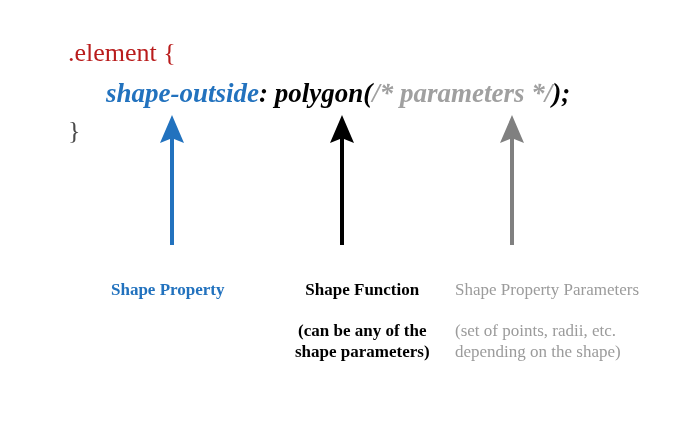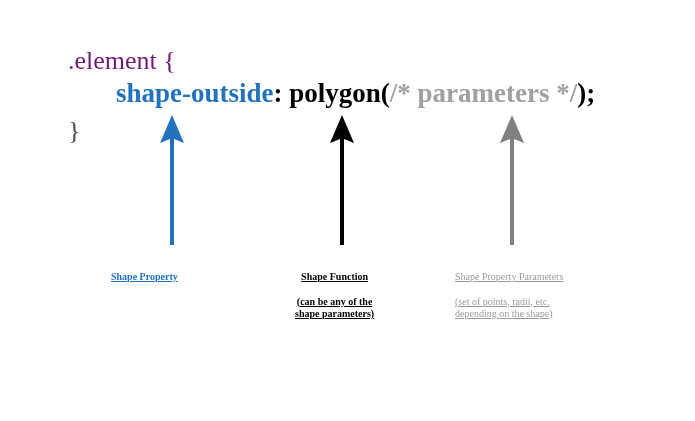--- a/index.html
+++ b/index.html
@@ -19,53 +19,52 @@
   
   .code-line {
     position: absolute;
     white-space: pre;
     line-height: 1;
   }
   #code-selector {
     left: 68px;
     top: 40px;
     font-size: 26px;
-    color: #701a75;
-    margin-top: 8px;
+    color: #b91c1c;
   }
   #code-brace-close {
     left: 68px;
     top: 118px;
     font-size: 26px;
     color: #4a4a4a;
   }
   #code-declaration {
-    left: 116px;
+    left: 106px;
     top: 80px;
     font-size: 27px;
     font-weight: bold;
+    font-style: italic;
   }
   .tok-property { color: #2272be; }
   .tok-punct    { color: #000000; }
   .tok-function { color: #000000; }
   .tok-comment  { color: #a0a0a0; }
 
   
   .arrow {
     position: absolute;
   }
   .arrow svg { display: block; }
 
   
   .label {
     position: absolute;
     line-height: 1.22;
-    font-size: 10px;
+    font-size: 17px;
     white-space: pre-line;
-    text-decoration: underline;
   }
   .label .title { display: block; }
   .label .detail { display: block; }
 
   #label-shape-property {
     left: 111px;
     top: 259px;
     color: #2272be;
     font-weight: bold;
   }

